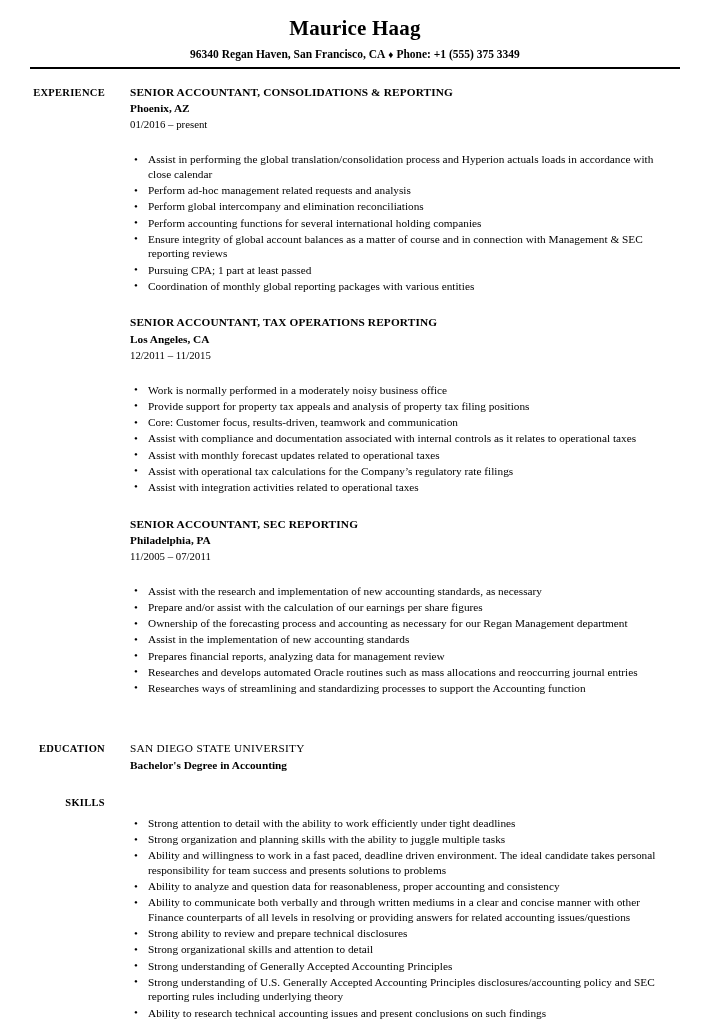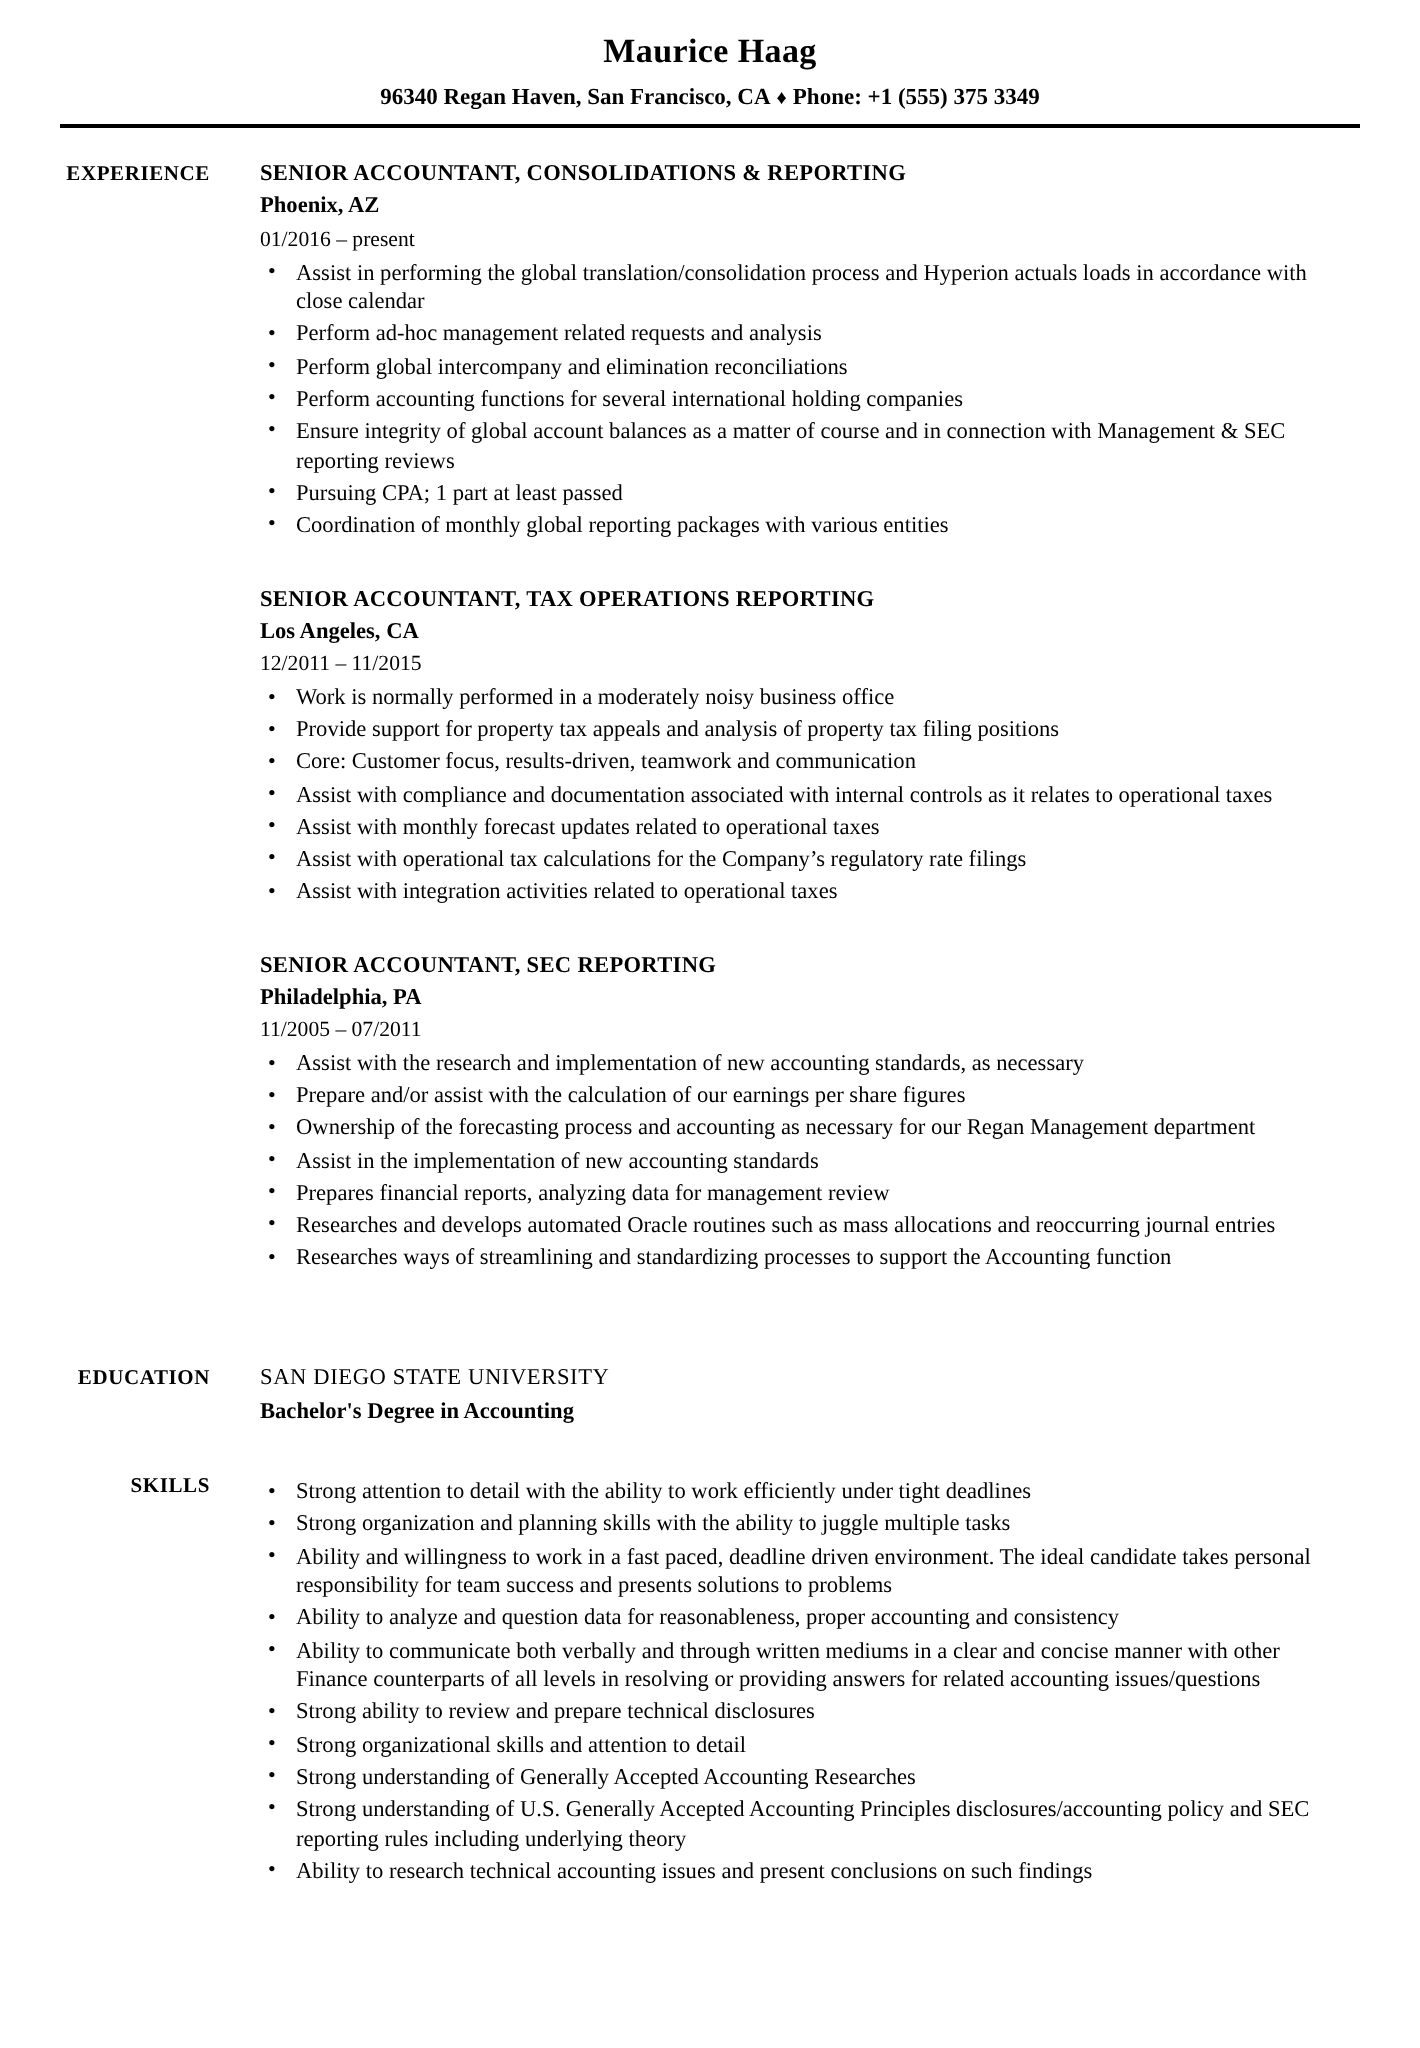--- a/index.html
+++ b/index.html
@@ -22,21 +22,21 @@
     padding: 0;
     position: relative;
   }
 
   
   .header {
     text-align: center;
     padding-top: 16px;
   }
   .cand-name {
-    font-size: 17px;
+    font-size: 21px;
     font-weight: bold;
     letter-spacing: 0.2px;
     line-height: 1.2;
   }
   .contact-line {
     font-size: 11.5px;
     font-weight: bold;
     margin-top: 7px;
     line-height: 1.2;
   }
@@ -90,21 +90,21 @@
     margin-top: 2px;
   }
   .job-dates {
     font-size: 10.8px;
     line-height: 1.3;
     margin-top: 1px;
   }
 
   ul.bullets {
     list-style: none;
-    margin: 3px 0 0 0;
+    margin: 21px 0 0 0;
     padding: 0;
   }
   ul.bullets > li {
     font-size: 11.3px;
     line-height: 1.30;
     padding-left: 18px;
     position: relative;
     margin-bottom: 1.5px;
   }
   ul.bullets > li::before {
@@ -215,21 +215,21 @@
       <div class="sec-label">SKILLS</div>
       <div class="sec-body">
         <ul class="bullets">
           <li>Strong attention to detail with the ability to work efficiently under tight deadlines</li>
           <li>Strong organization and planning skills with the ability to juggle multiple tasks</li>
           <li>Ability and willingness to work in a fast paced, deadline driven environment. The ideal candidate takes personal responsibility for team success and presents solutions to problems</li>
           <li>Ability to analyze and question data for reasonableness, proper accounting and consistency</li>
           <li>Ability to communicate both verbally and through written mediums in a clear and concise manner with other Finance counterparts of all levels in resolving or providing answers for related accounting issues/questions</li>
           <li>Strong ability to review and prepare technical disclosures</li>
           <li>Strong organizational skills and attention to detail</li>
-          <li>Strong understanding of Generally Accepted Accounting Researches</li>
+          <li>Strong understanding of Generally Accepted Accounting Principles</li>
           <li>Strong understanding of U.S. Generally Accepted Accounting Principles disclosures/accounting policy and SEC reporting rules including underlying theory</li>
           <li>Ability to research technical accounting issues and present conclusions on such findings</li>
         </ul>
       </div>
     </div>
 
   </div>
 </div>
 
 </body></html>

